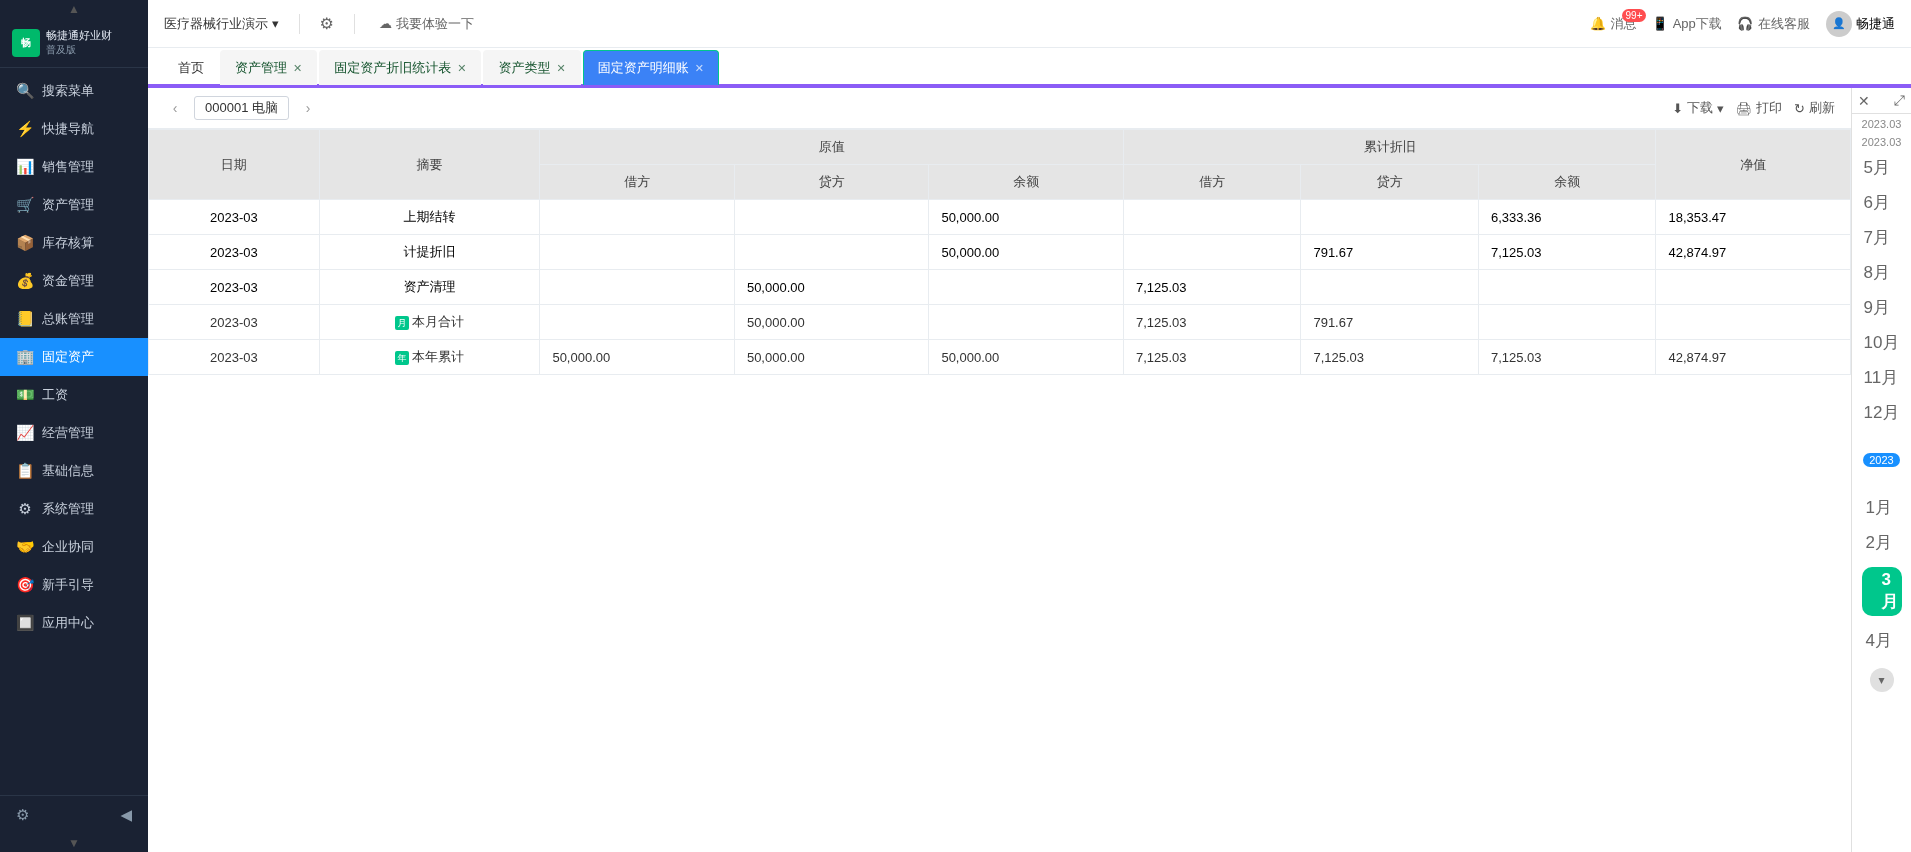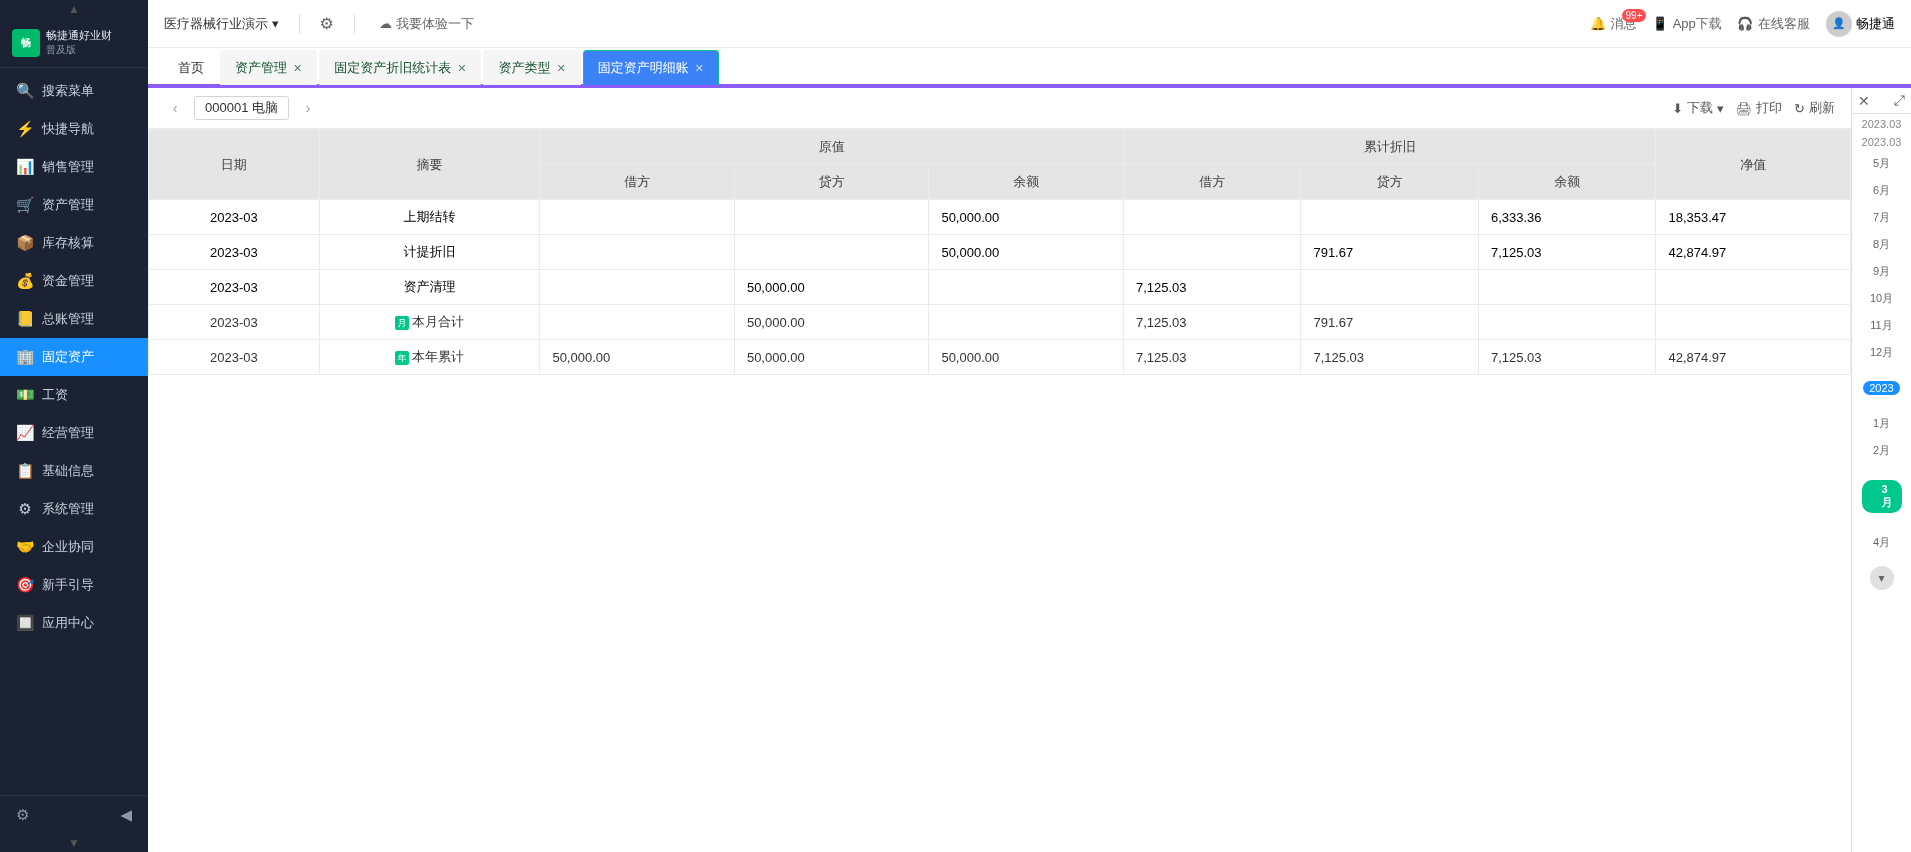--- a/index.html
+++ b/index.html
@@ -182,36 +182,36 @@
       position: relative;
     }
     .timeline-header {
       width: 100%; display: flex; justify-content: space-between; align-items: center;
       padding: 4px 6px; border-bottom: 1px solid #e0e0e0;
     }
     .timeline-close, .timeline-expand {
       cursor: pointer; font-size: 14px; color: #666;
     }
     .timeline-item {
-      width: 100%; text-align: center;
-      padding: 6px 4px; font-size: 11px; color: #666;
+      width: 100%; text-align: left;
+      padding: 6px 4px; font-size: 17px; color: #666;
       cursor: pointer;
     }
     .timeline-item.active-month {
       background: #00c78c; color: white; border-radius: 10px;
-      width: 36px; margin: 16px auto; padding: 3px 20px; font-weight: bold;
+      width: 36px; margin: 7px auto; padding: 3px 20px; font-weight: bold;
     }
     .timeline-scroll-btn {
       width: 24px; height: 24px; border-radius: 50%;
       background: #e0e0e0; display: flex; align-items: center; justify-content: center;
       cursor: pointer; font-size: 12px; color: #666; margin: 4px;
     }
     .tl-year-badge {
       background: #1890ff; color: white; border-radius: 10px;
-      font-size: 11px; padding: 1px 6px; margin: 11px auto; display: inline-block;
+      font-size: 11px; padding: 1px 6px; margin: 19px auto; display: inline-block;
     }
   </style>
 </head>
 <body>
 
 <div class="sidebar">
   <div class="sidebar-scroll-top">▲</div>
   <div class="sidebar-logo">
     <div class="sidebar-logo-icon">畅</div>
     <div>

